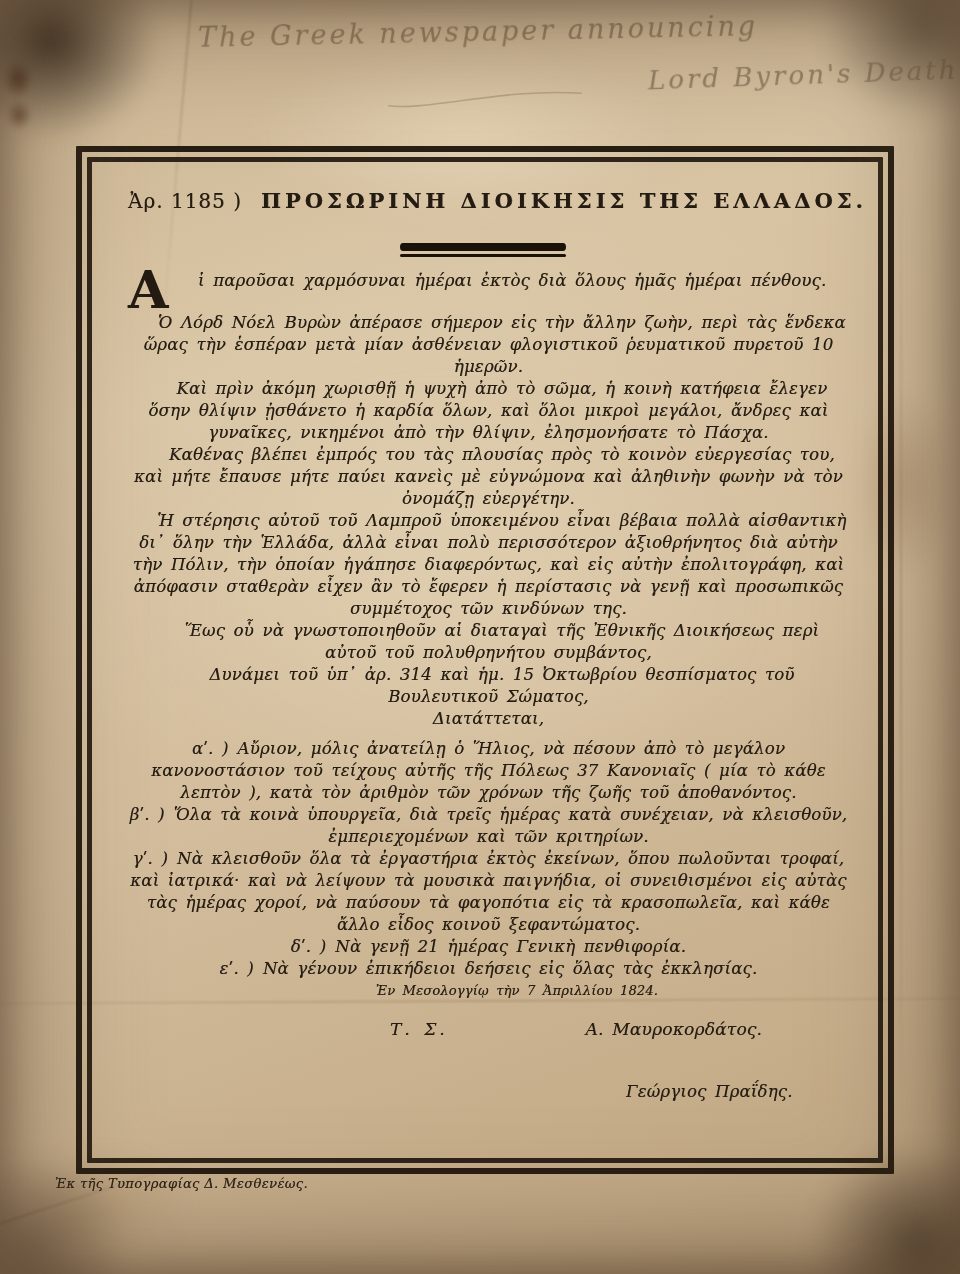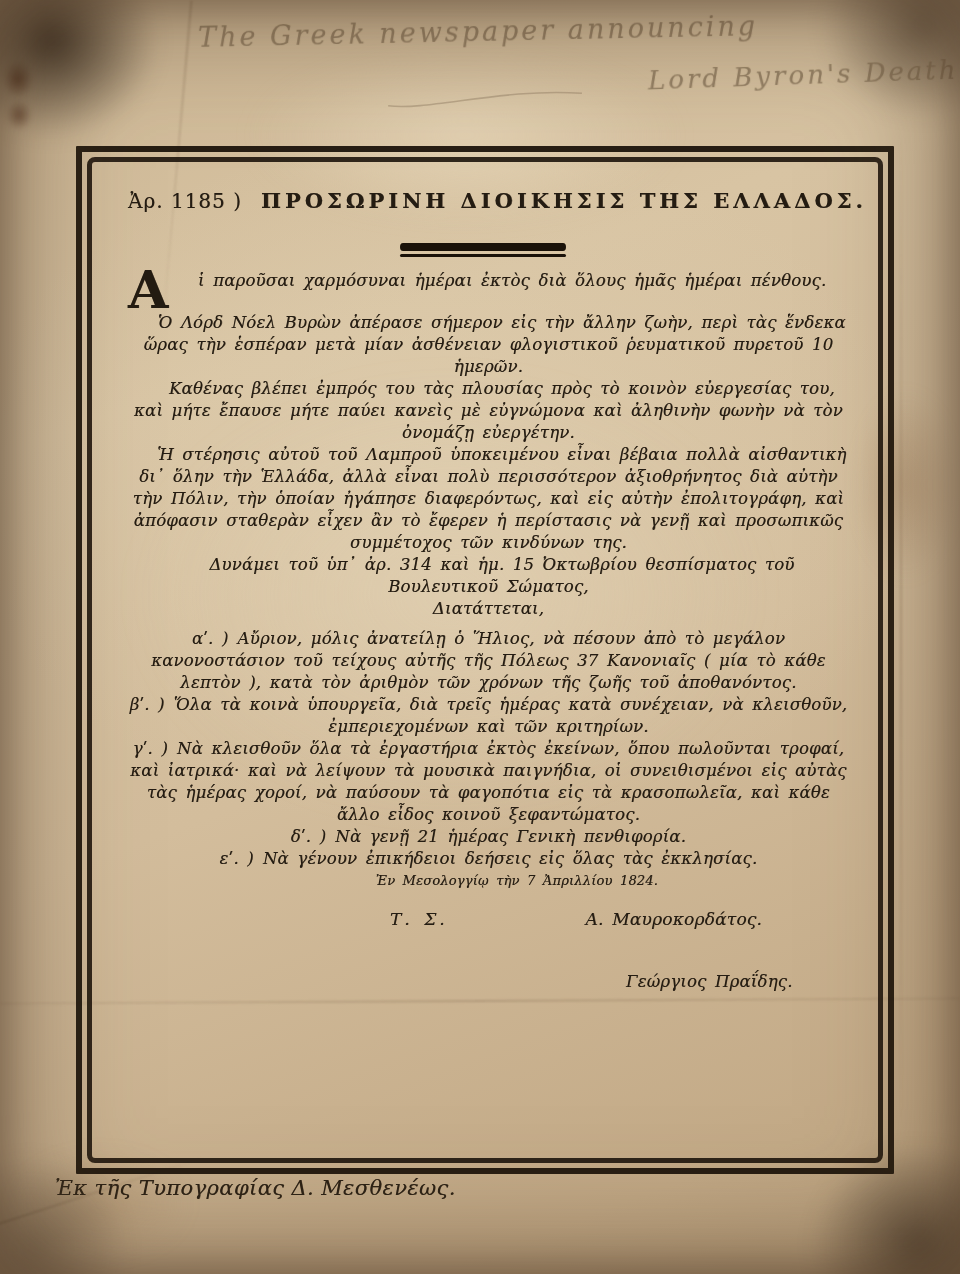--- a/index.html
+++ b/index.html
@@ -40,21 +40,21 @@
   .annotation{position:absolute;z-index:3;color:rgba(122,103,78,.55);font-style:italic;
     letter-spacing:3px;filter:blur(.35px);text-shadow:0 0 1px rgba(122,103,78,.35);white-space:nowrap;}
   .annot1{left:198px;top:16px;font-size:27px;transform:rotate(-1.2deg);}
   .annot2{left:648px;top:60px;font-size:26px;transform:rotate(-2deg);}
   .flourish{position:absolute;left:386px;top:84px;z-index:3;opacity:.5;transform:rotate(-1deg);}
   
   .frame{
     position:absolute;left:76px;top:146px;width:806px;height:1016px;z-index:4;
     border:6px solid rgba(24,16,8,.92);border-radius:1px;
   }
-  .frame-inner{position:absolute;inset:5px;border:5px solid rgba(24,16,8,.88);border-radius:8px;}
+  .frame-inner{position:absolute;inset:5px;border:5px solid rgba(24,16,8,.88);border-radius:1px;}
   
   .content{
     position:absolute;left:36px;right:29px;top:26px;
     color:#241c12;
     text-shadow:.3px .3px .5px rgba(40,28,14,.55);
   }
   .masthead{white-space:nowrap;font-style:normal;}
   .masthead .num{font-size:20px;letter-spacing:1px;}
   .masthead .title{font-size:21px;font-weight:bold;letter-spacing:4px;margin-left:14px;}
   .divider{margin:30px 0 13px 272px;width:166px;}
@@ -68,21 +68,21 @@
   .dropcap{float:left;font-size:52px;line-height:40px;padding-right:7px;font-style:normal;font-weight:bold;}
   .decree-heading{text-align:center;text-indent:0;margin-top:0;}
   .items{margin-top:8px;}
   .item{margin-bottom:4px;}
   .item .lbl{margin-right:9px;}
   .dateline{margin-top:18px;padding-left:57px;font-size:13px;}
   .sigrow{display:flex;margin-top:16px;padding-left:262px;font-size:17px;font-style:italic;gap:20px;}
   .sigrow .seal{letter-spacing:3px;margin-right:118px;}
   .secretary{margin-top:40px;margin-left:498px;font-size:16.5px;line-height:24px;font-style:italic;}
   .imprint{position:absolute;left:55px;top:1176px;z-index:4;color:#2a2014;font-style:italic;
-    font-size:21px;letter-spacing:.4px;text-shadow:.3px .3px .5px rgba(40,28,14,.5);}
+    font-size:13px;letter-spacing:.4px;text-shadow:.3px .3px .5px rgba(40,28,14,.5);}
 </style>
 </head>
 <body>
 
 <div class="paper"></div>
 
 <div class="blob light1"></div>
 <div class="blob light2"></div>
 <div class="blob stain-right"></div>
 <div class="blob stain-bl"></div>
@@ -109,22 +109,24 @@
       </div>
 
       <div class="divider">
         <div class="thick"></div>
         <div class="thin"></div>
       </div>
 
       <div class="bodytext">
         <p class="opening"><span class="dropcap">Α</span><span>ἱ παροῦσαι χαρμόσυναι ἡμέραι ἐκτὸς διὰ ὅλους ἡμᾶς ἡμέραι πένθους.</span></p>
         <p class="para">Ὁ Λόρδ Νόελ Βυρὼν ἀπέρασε σήμερον εἰς τὴν ἄλλην ζωὴν, περὶ τὰς ἕνδεκα ὥρας τὴν ἑσπέραν μετὰ μίαν ἀσθένειαν φλογιστικοῦ ῥευματικοῦ πυρετοῦ 10 ἡμερῶν.</p>
+        <p class="para">Καὶ πρὶν ἀκόμη χωρισθῇ ἡ ψυχὴ ἀπὸ τὸ σῶμα, ἡ κοινὴ κατήφεια ἔλεγεν ὅσην θλίψιν ᾐσθάνετο ἡ καρδία ὅλων, καὶ ὅλοι μικροὶ μεγάλοι, ἄνδρες καὶ γυναῖκες, νικημένοι ἀπὸ τὴν θλίψιν, ἐλησμονήσατε τὸ Πάσχα.</p>
         <p class="para">Καθένας βλέπει ἐμπρός του τὰς πλουσίας πρὸς τὸ κοινὸν εὐεργεσίας του, καὶ μήτε ἔπαυσε μήτε παύει κανεὶς μὲ εὐγνώμονα καὶ ἀληθινὴν φωνὴν νὰ τὸν ὀνομάζῃ εὐεργέτην.</p>
         <p class="para">Ἡ στέρησις αὐτοῦ τοῦ Λαμπροῦ ὑποκειμένου εἶναι βέβαια πολλὰ αἰσθαντικὴ δι᾿ ὅλην τὴν Ἑλλάδα, ἀλλὰ εἶναι πολὺ περισσότερον ἀξιοθρήνητος διὰ αὐτὴν τὴν Πόλιν, τὴν ὁποίαν ἠγάπησε διαφερόντως, καὶ εἰς αὐτὴν ἐπολιτογράφη, καὶ ἀπόφασιν σταθερὰν εἶχεν ἂν τὸ ἔφερεν ἡ περίστασις νὰ γενῇ καὶ προσωπικῶς συμμέτοχος τῶν κινδύνων της.</p>
+        <p class="para">Ἕως οὗ νὰ γνωστοποιηθοῦν αἱ διαταγαὶ τῆς Ἐθνικῆς Διοικήσεως περὶ αὐτοῦ τοῦ πολυθρηνήτου συμβάντος,</p>
         <p class="para">Δυνάμει τοῦ ὑπ᾿ ἀρ. 314 καὶ ἡμ. 15 Ὀκτωβρίου θεσπίσματος τοῦ Βουλευτικοῦ Σώματος,</p>
         <p class="para decree-heading">Διατάττεται,</p>
 
         <div class="items">
           <p class="item"><span class="lbl">αʹ. )</span><span>Αὔριον, μόλις ἀνατείλῃ ὁ Ἥλιος, νὰ πέσουν ἀπὸ τὸ μεγάλον κανονοστάσιον τοῦ τείχους αὐτῆς τῆς Πόλεως 37 Κανονιαῖς ( μία τὸ κάθε λεπτὸν ), κατὰ τὸν ἀριθμὸν τῶν χρόνων τῆς ζωῆς τοῦ ἀποθανόντος.</span></p>
           <p class="item"><span class="lbl">βʹ. )</span><span>Ὅλα τὰ κοινὰ ὑπουργεῖα, διὰ τρεῖς ἡμέρας κατὰ συνέχειαν, νὰ κλεισθοῦν, ἐμπεριεχομένων καὶ τῶν κριτηρίων.</span></p>
           <p class="item"><span class="lbl">γʹ. )</span><span>Νὰ κλεισθοῦν ὅλα τὰ ἐργαστήρια ἐκτὸς ἐκείνων, ὅπου πωλοῦνται τροφαί, καὶ ἰατρικά· καὶ νὰ λείψουν τὰ μουσικὰ παιγνήδια, οἱ συνειθισμένοι εἰς αὐτὰς τὰς ἡμέρας χοροί, νὰ παύσουν τὰ φαγοπότια εἰς τὰ κρασοπωλεῖα, καὶ κάθε ἄλλο εἶδος κοινοῦ ξεφαντώματος.</span></p>
           <p class="item"><span class="lbl">δʹ. )</span><span>Νὰ γενῇ 21 ἡμέρας Γενικὴ πενθιφορία.</span></p>
           <p class="item"><span class="lbl">εʹ. )</span><span>Νὰ γένουν ἐπικήδειοι δεήσεις εἰς ὅλας τὰς ἐκκλησίας.</span></p>
         </div>

